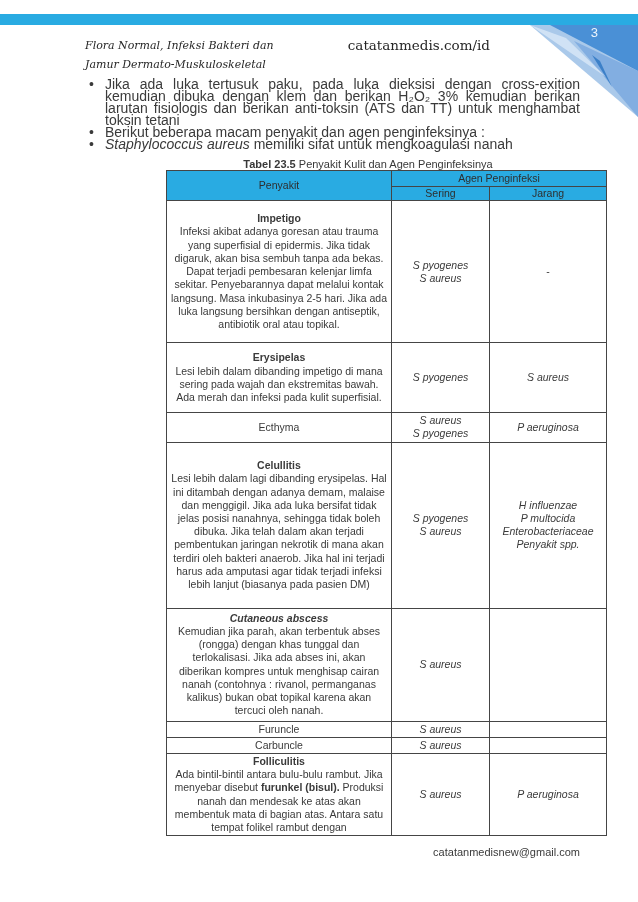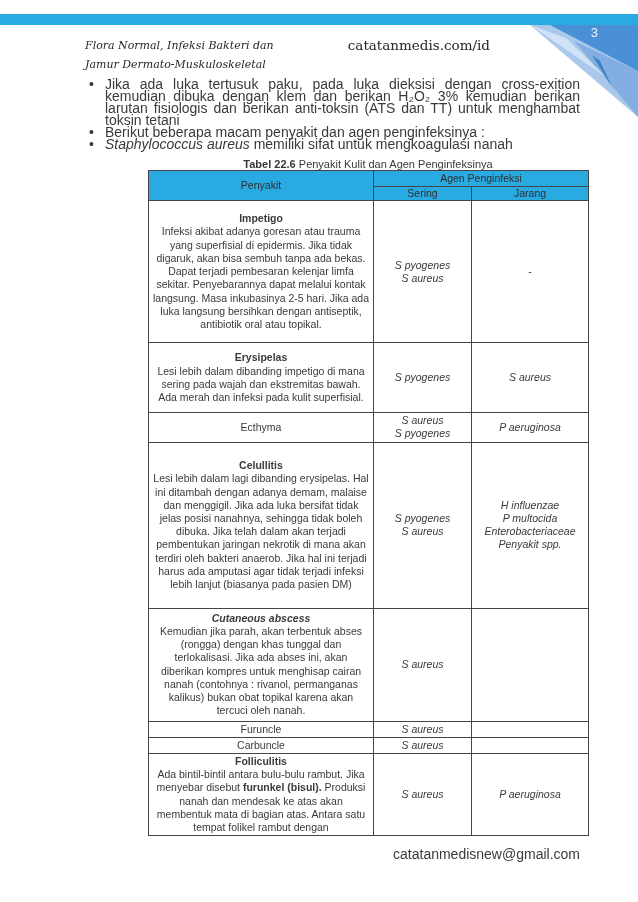--- a/index.html
+++ b/index.html
@@ -22,42 +22,42 @@
   .hdr-title { font-size:11px; line-height:19px; white-space:nowrap;font-style:italic; }
   .hdr-site { font-size:13.5px; line-height:19px; margin-left:auto; margin-right:90px; white-space:nowrap; }
   ul.bullets { list-style:none; margin-top:4px; }
   ul.bullets li {
     position:relative; padding-left:20px; font-size:14px; line-height:12px;
     text-align:justify; color:#3a3a3a;
   }
   ul.bullets li::before { content:"\2022"; position:absolute; left:4px; }
   .caption { margin-top:8px; margin-left:63px; width:440px; text-align:center; font-size:11px; color:#383838; }
   table.agents {
-    margin-left:63px; width:440px; border-collapse:collapse; table-layout:fixed;
+    margin-left:81px; width:440px; border-collapse:collapse; table-layout:fixed;
   }
   table.agents th, table.agents td {
     border:1px solid #454545; font-size:10.5px; line-height:13.2px;
     text-align:center; vertical-align:middle; font-weight:normal; padding:1px 4px;
     color:#3a3a3a; overflow:hidden;
   }
   table.agents thead th { background:var(--accent, #29abe2); color:#2e2e2e; padding:0 4px; }
   thead tr:nth-child(1) { height:16px; }
   thead tr:nth-child(2) { height:13px; }
   tbody tr:nth-child(1) { height:142px; }
   tbody tr:nth-child(2) { height:70px; }
   tbody tr:nth-child(3) { height:23px; }
   tbody tr:nth-child(4) { height:166px; }
   tbody tr:nth-child(5) { height:113px; }
   tbody tr:nth-child(6) { height:14px; }
   tbody tr:nth-child(7) { height:14px; }
   tbody tr:nth-child(8) { height:82px;padding-left:18px; }
   .b { font-weight:bold; }
   .i { font-style:italic; }
   .footer-email {
-    position:absolute; top:846px; right:58px; font-size:14px; color:#3a3a3a;text-align:right;
+    position:absolute; top:846px; right:58px; font-size:11px; color:#3a3a3a;text-align:right;
   }
 </style>
 </head>
 <body>
 
 <div class="page">
 
   <div class="topbar"></div>
 
   <svg class="corner" viewBox="0 0 118 92" xmlns="http://www.w3.org/2000/svg">
@@ -80,21 +80,21 @@
       <div class="hdr-site">catatanmedis.com/id</div>
     </div>
 
     <ul class="bullets">
         <li><span>Jika ada luka tertusuk paku, pada luka dieksisi dengan cross-exition kemudian dibuka dengan klem dan berikan H₂O₂ 3% kemudian berikan larutan fisiologis dan berikan anti-toksin (ATS dan TT) untuk menghambat toksin tetani</span></li>
         <li><span>Berikut beberapa macam penyakit dan agen penginfeksinya :</span></li>
         <li><span class="i">Staphylococcus aureus</span><span> memiliki sifat untuk mengkoagulasi nanah</span></li>
       </ul>
 
     <div class="caption">
-      <span class="b">Tabel 22.6</span><span> Penyakit Kulit dan Agen Penginfeksinya</span>
+      <span class="b">Tabel 23.5</span><span> Penyakit Kulit dan Agen Penginfeksinya</span>
     </div>
 
     <table class="agents">
       <colgroup>
         <col style="width:225px">
         <col style="width:98px">
         <col style="width:117px">
       </colgroup>
       <thead>
         <tr>

